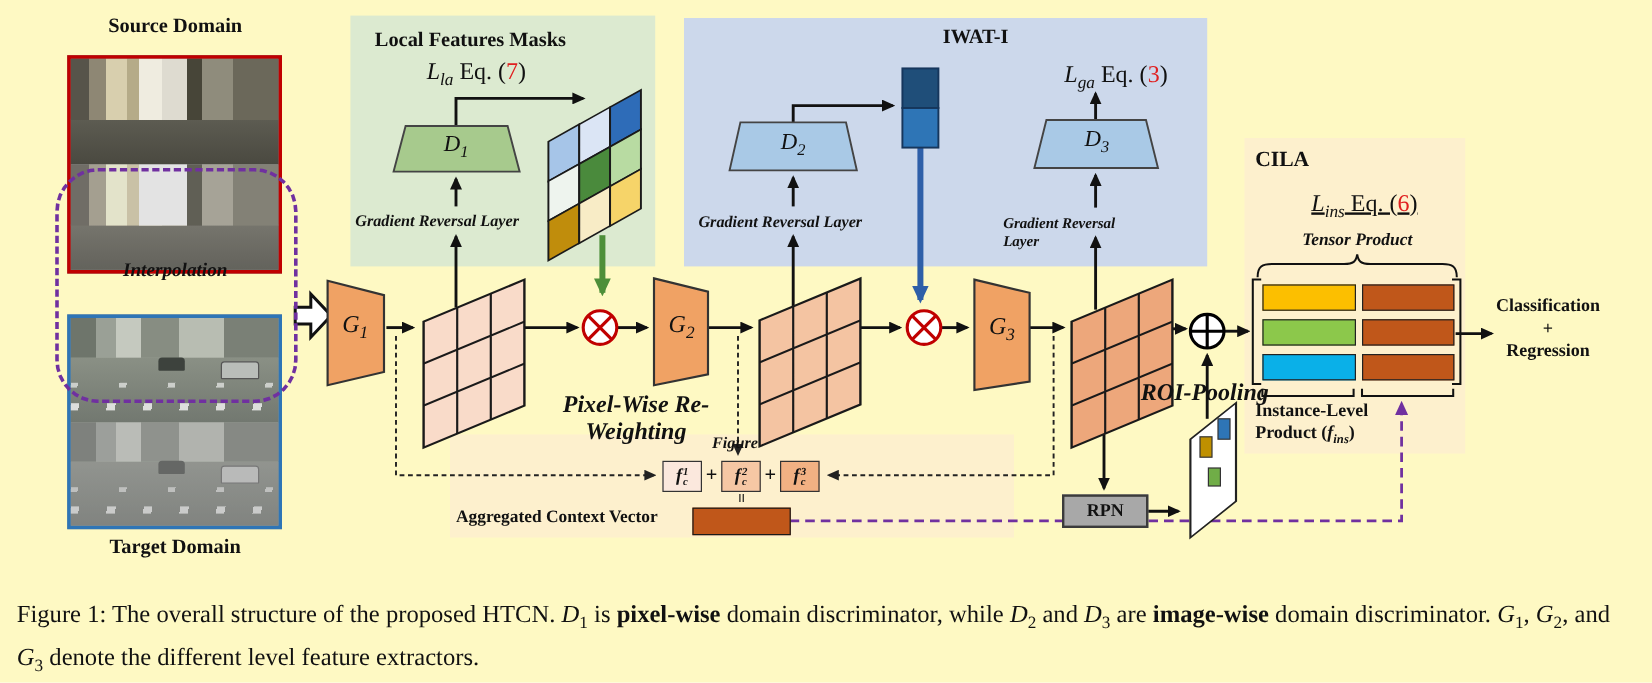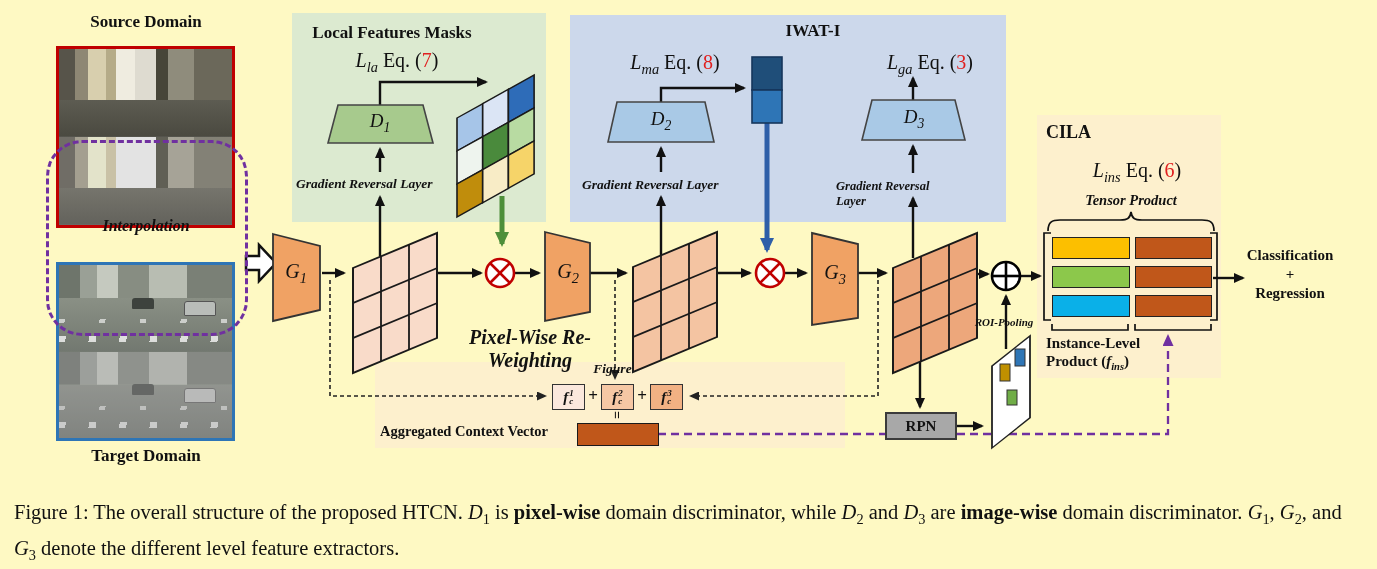--- a/index.html
+++ b/index.html
@@ -209,47 +209,44 @@
     </g>
   </svg>
 
   <div class="lbl bold ctr" style="left:297px;top:23px;width:190px;font-size:17px;">Local Features Masks</div>
   <div class="lbl eq ctr" style="left:337px;top:49px;width:120px;">
     <span class="mi">L</span><sub class="msub">la</sub><span> Eq. (</span><span class="rednum">7</span><span>)</span>
   </div>
   <div class="lbl bi grl" style="left:296px;top:176px;width:165px;">Gradient Reversal Layer</div>
 
   <div class="lbl bold ctr" style="left:763px;top:21px;width:100px;font-size:17px;">IWAT-I</div>
-  <div class="lbl eq ctr" style="left:615px;top:51px;width:120px;">
-    <span class="mi">L</span><sub class="msub">ma</sub><span> Eq. (</span><span class="rednum">8</span><span>)</span>
-  </div>
   <div class="lbl eq ctr" style="left:870px;top:51px;width:120px;">
     <span class="mi">L</span><sub class="msub">ga</sub><span> Eq. (</span><span class="rednum">3</span><span>)</span>
   </div>
   <div class="lbl bi grl" style="left:582px;top:177px;width:166px;">Gradient Reversal Layer</div>
   <div class="lbl bi" style="left:836px;top:179px;width:125px;font-size:12.5px;">Gradient Reversal Layer</div>
 
   <div class="lbl ctr" style="left:276px;top:260px;width:40px;font-size:20px;">
     <span class="mi">G</span><sub class="msub">1</sub></div>
   <div class="lbl ctr" style="left:548px;top:260px;width:40px;font-size:20px;">
     <span class="mi">G</span><sub class="msub">2</sub></div>
   <div class="lbl ctr" style="left:815px;top:261px;width:40px;font-size:20px;">
     <span class="mi">G</span><sub class="msub">3</sub></div>
   <div class="lbl ctr" style="left:354px;top:110px;width:52px;font-size:19px;">
     <span class="mi">D</span><sub class="msub">1</sub></div>
   <div class="lbl ctr" style="left:635px;top:108px;width:52px;font-size:19px;">
     <span class="mi">D</span><sub class="msub">2</sub></div>
   <div class="lbl ctr" style="left:888px;top:106px;width:52px;font-size:19px;">
     <span class="mi">D</span><sub class="msub">3</sub></div>
 
   <div class="lbl bi ctr" style="left:440px;top:326px;width:180px;font-size:20px;">Pixel-Wise Re-Weighting</div>
-  <div class="lbl bi ctr" style="left:948px;top:316px;width:112px;font-size:11px;">ROI-Pooling</div>
+  <div class="lbl bi ctr" style="left:948px;top:316px;width:112px;font-size:20px;">ROI-Pooling</div>
 
   <div class="lbl bold" style="left:1046px;top:122px;font-size:18px;">CILA</div>
-  <div class="lbl eq ctr" style="left:1072px;top:159px;width:130px;">
+  <div class="lbl eq ctr" style="left:1072px;top:159px;width:130px;text-decoration:underline;">
     <span class="mi">L</span><sub class="msub">ins</sub><span> Eq. (</span><span class="rednum">6</span><span>)</span>
   </div>
   <div class="lbl bi ctr" style="left:1061px;top:192px;width:140px;font-size:14.5px;">Tensor Product</div>
 
   <div class="bar" style="left: 1052px; top: 237px; width: 76px; height: 20px; background: rgb(252, 191, 0);"></div>
   <div class="bar" style="left: 1052px; top: 266px; width: 76px; height: 20px; background: rgb(140, 200, 75);"></div>
   <div class="bar" style="left: 1052px; top: 295px; width: 76px; height: 20px; background: rgb(10, 176, 232);"></div>
   <div class="bar" style="left: 1135px; top: 237px; width: 75px; height: 20px; background: rgb(192, 87, 26);"></div>
   <div class="bar" style="left: 1135px; top: 266px; width: 75px; height: 20px; background: rgb(192, 87, 26);"></div>
   <div class="bar" style="left: 1135px; top: 295px; width: 75px; height: 20px; background: rgb(192, 87, 26);"></div>

